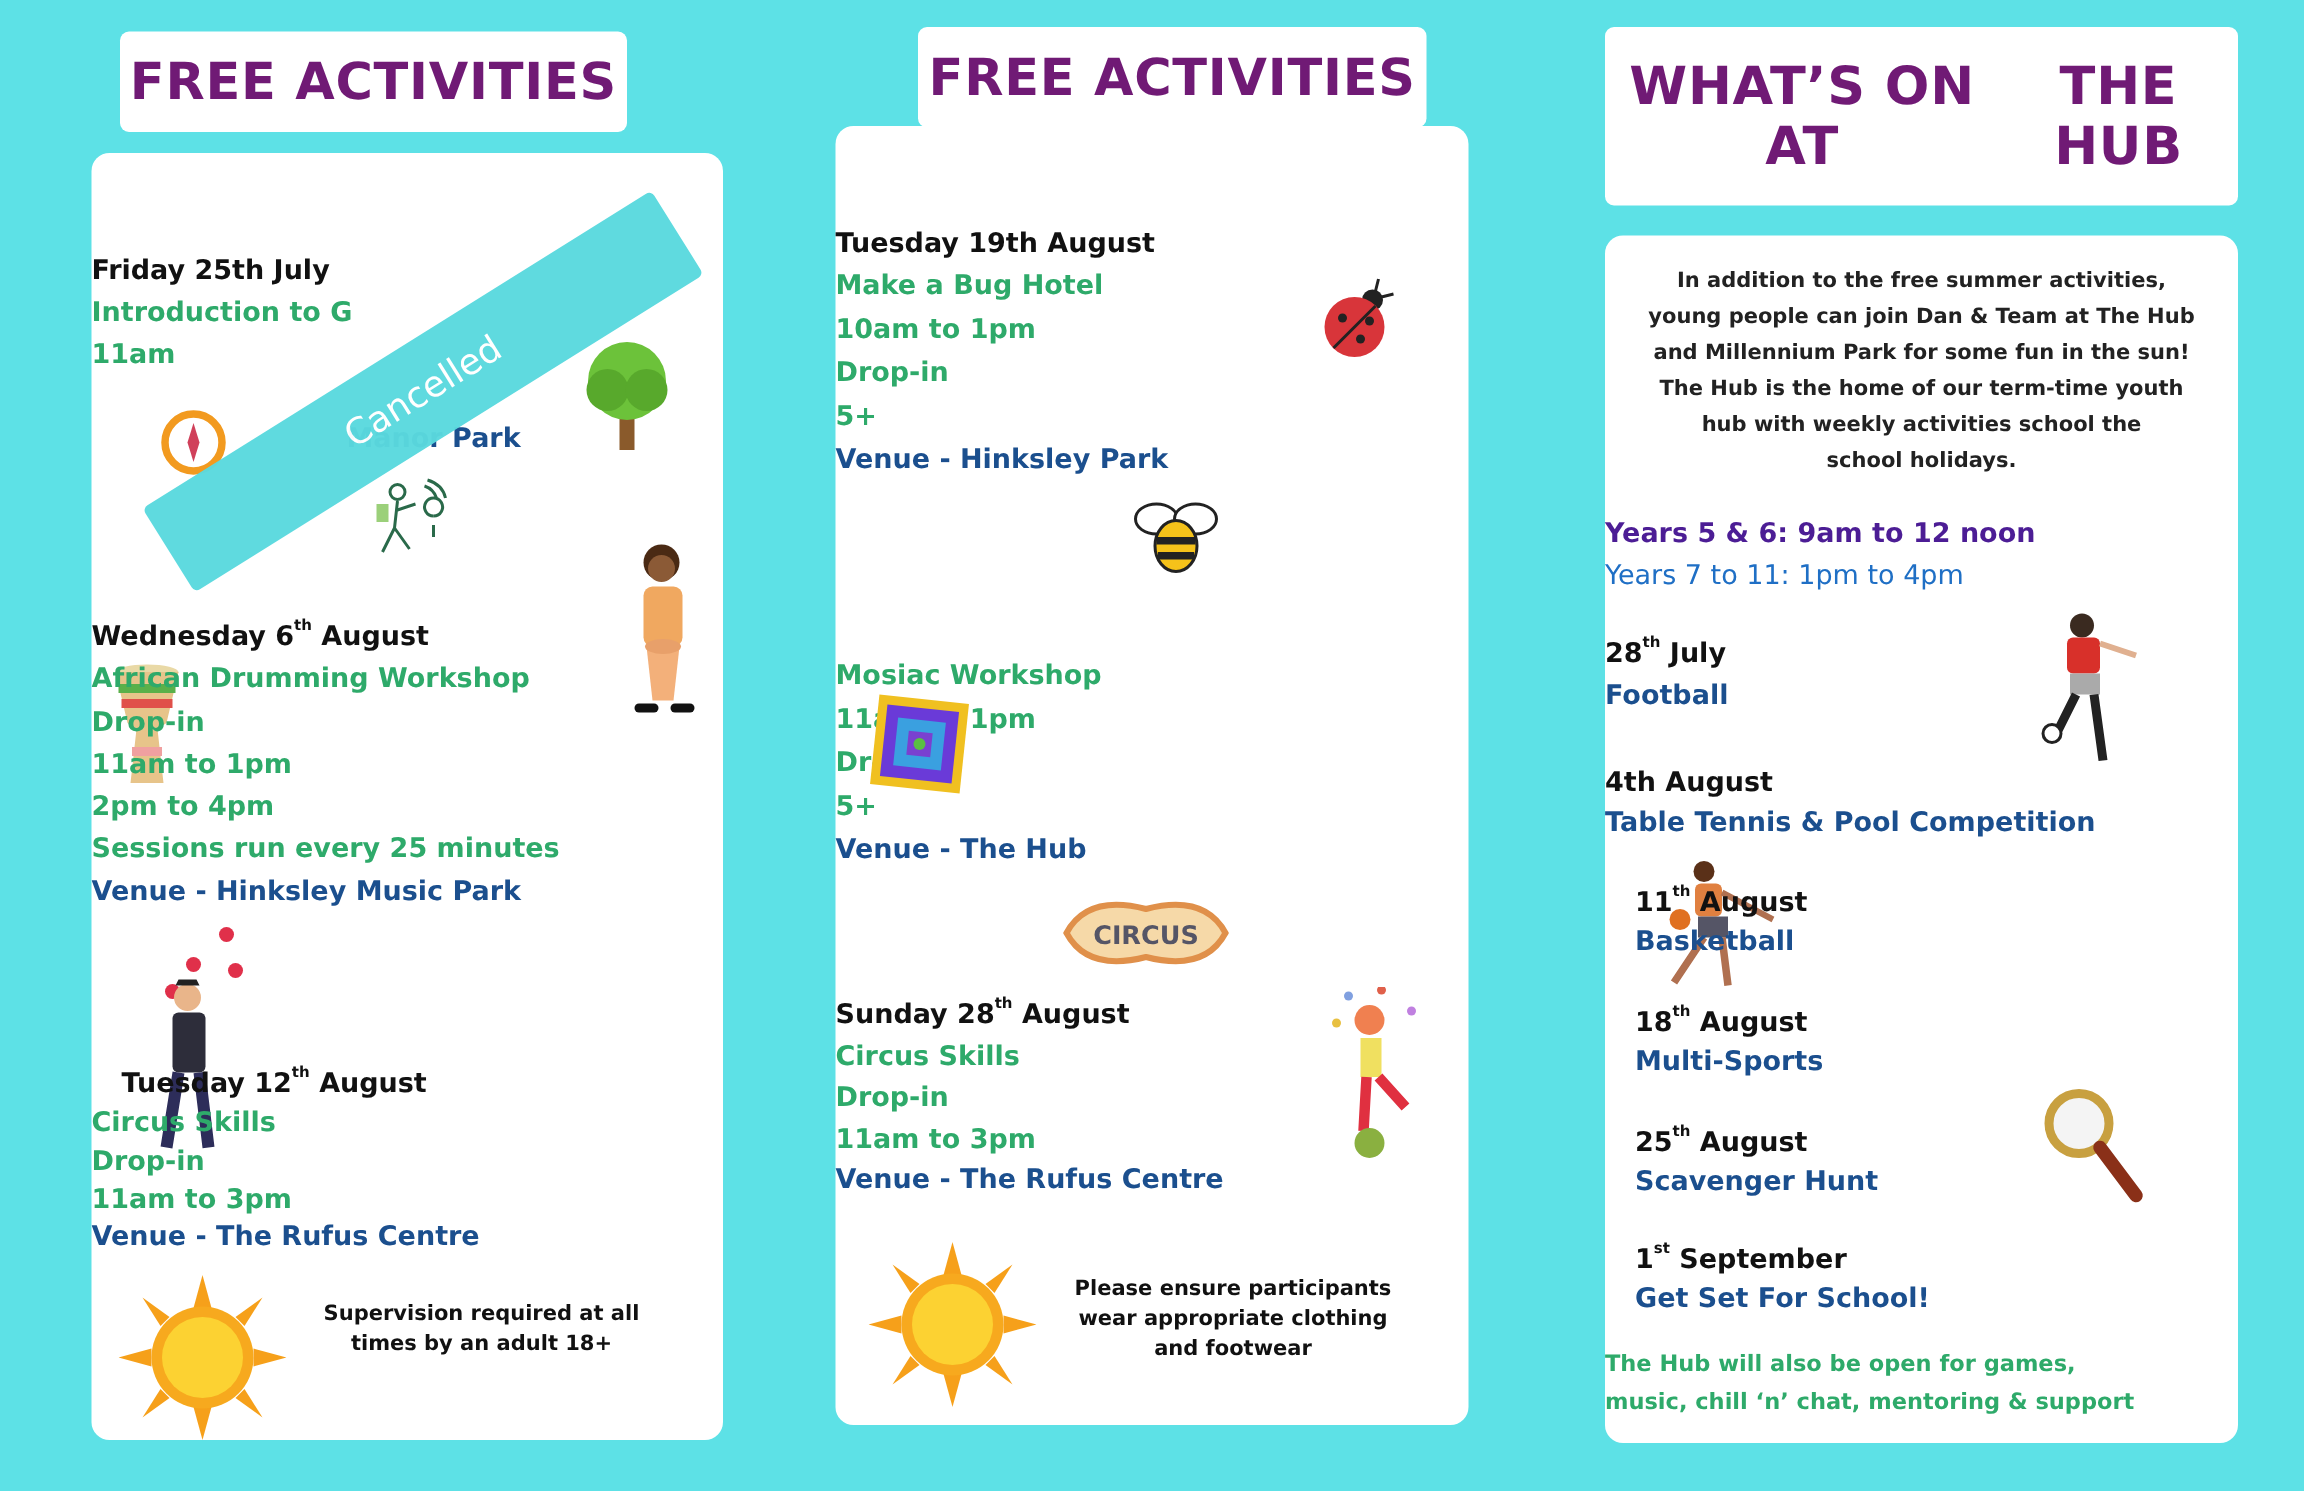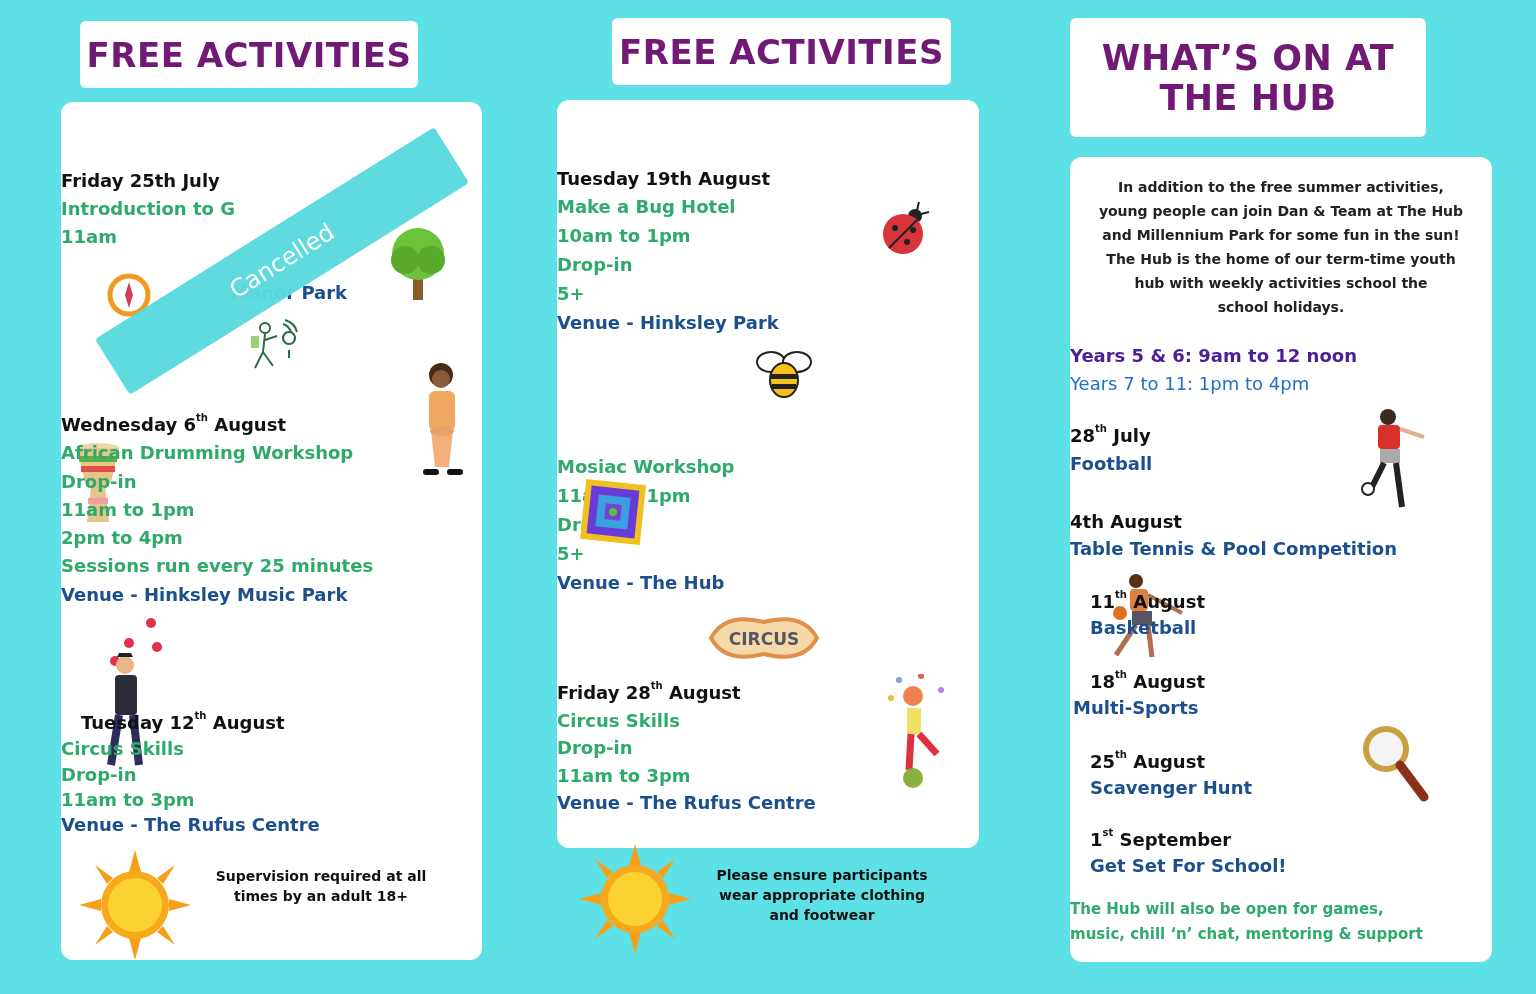--- a/index.html
+++ b/index.html
@@ -105,21 +105,21 @@
       <circle cx="56" cy="55" r="34" fill="#f7a91e"></circle>
       <circle cx="56" cy="55" r="27" fill="#fcd232"></circle>
     </svg>
   <div class="note" style="position:absolute;left:140px;width:240px;top:764px">Supervision required at all times by an adult 18+</div>
 </div>
 <div class="cancel-band">
     <span>Cancelled</span>
   </div>
 
 <div class="hdr" style="left:612px;top:18px;width:339px;height:67px;font-size:34px">FREE ACTIVITIES</div>
-<div class="card" style="left:557px;top:100px;width:422px;height:748px">
+<div class="card" style="left:557px;top:84px;width:422px;height:866px">
   <div class="ab date" style="top:68px">Tuesday 19th August</div>
   <div class="ab green" style="top:96px">Make a Bug Hotel</div>
   <div class="ab green" style="top:125px">10am to 1pm</div>
   <div class="ab green" style="top:154px">Drop-in</div>
   <div class="ab green" style="top:183px">5+</div>
   <div class="ab navy" style="top:212px">Venue - Hinksley Park</div>
   <svg class="icon" style="left:320px;top:100px" width="60" height="58">
       <circle cx="38" cy="16" r="7" fill="#222"></circle>
       <path d="M40 10 L42 2 M44 14 L52 12" stroke="#222" stroke-width="2"></path>
       <circle cx="26" cy="34" r="20" fill="#d8353a"></circle>
@@ -146,21 +146,21 @@
       <rect x="10" y="10" width="48" height="48" fill="#6a3ad8" transform="rotate(6 34 34)"></rect>
       <rect x="18" y="18" width="32" height="32" fill="#3aa0e0" transform="rotate(6 34 34)"></rect>
       <rect x="26" y="26" width="16" height="16" fill="#7a40d0" transform="rotate(6 34 34)"></rect>
       <circle cx="34" cy="34" r="4" fill="#5ac040"></circle>
     </svg>
   <svg class="icon" style="left:148px;top:512px" width="118" height="52">
       <path d="M6 26 Q20 0 59 10 Q98 0 112 26 Q98 52 59 42 Q20 52 6 26Z" fill="#f6d9a8" stroke="#e0904a" stroke-width="4"></path>
       <text x="59" y="33" text-anchor="middle" font-family="DejaVu Sans, sans-serif" font-size="17" font-weight="bold" fill="#556">CIRCUS</text>
     </svg>
 
-  <div class="ab date" style="top:582px"><span>Friday 28</span><sup>th</sup><span> August</span></div>
+  <div class="ab date" style="top:582px"><span>Sunday 28</span><sup>th</sup><span> August</span></div>
   <div class="ab green" style="top:610px">Circus Skills</div>
   <div class="ab green" style="top:637px">Drop-in</div>
   <div class="ab green" style="top:665px">11am to 3pm</div>
   <div class="ab navy" style="top:692px">Venue - The Rufus Centre</div>
   <svg class="icon" style="left:326px;top:574px" width="80" height="116">
       <circle cx="8" cy="24" r="3" fill="#e8c040"></circle>
       <circle cx="16" cy="6" r="3" fill="#80a0e0"></circle>
       <circle cx="38" cy="2" r="3" fill="#e0604a"></circle>
       <circle cx="58" cy="16" r="3" fill="#c080e0"></circle>
       <circle cx="30" cy="22" r="10" fill="#f08050"></circle>
@@ -179,21 +179,21 @@
         <polygon points="96,15 84,34 78,28"></polygon>
         <polygon points="16,95 28,76 34,82"></polygon>
         <polygon points="96,95 78,82 84,76"></polygon>
       </g>
       <circle cx="56" cy="55" r="34" fill="#f7a91e"></circle>
       <circle cx="56" cy="55" r="27" fill="#fcd232"></circle>
     </svg>
   <div class="note" style="position:absolute;left:150px;width:230px;top:765px">Please ensure participants wear appropriate clothing and footwear</div>
 </div>
 
-<div class="hdr" style="left:1070px;top:18px;width:356px;height:119px;font-size:35px;flex-direction:column;line-height:40px">
+<div class="hdr" style="left:1070px;top:18px;width:422px;height:119px;font-size:35px;flex-direction:row;line-height:40px">
   <span>WHAT’S ON AT</span>
   <span>THE HUB</span>
 </div>
 <div class="card" style="left:1070px;top:157px;width:422px;height:805px">
   <div class="hub-intro">
     <div>In addition to the free summer activities,</div>
       <div>young people can join Dan &amp; Team at The Hub</div>
       <div>and Millennium Park for some fun in the sun!</div>
       <div>The Hub is the home of our term-time youth</div>
       <div>hub with weekly activities school the</div>
@@ -221,21 +221,21 @@
       <rect x="22" y="16" width="18" height="22" rx="4" fill="#e08040"></rect>
       <circle cx="12" cy="40" r="7" fill="#e07020"></circle>
       <path d="M40 22 L74 40" stroke="#b07050" stroke-width="4"></path>
       <rect x="24" y="38" width="20" height="14" fill="#556"></rect>
       <path d="M28 52 L8 82 M40 52 L44 84" stroke="#b07050" stroke-width="5"></path>
     </svg>
   <div class="ab date" style="top:434px;left:20px"><span>11</span><sup>th</sup><span> August</span></div>
   <div class="ab navy" style="top:460px;left:20px">Basketball</div>
 
   <div class="ab date" style="top:514px;left:20px"><span>18</span><sup>th</sup><span> August</span></div>
-  <div class="ab navy" style="top:540px;left:3px">Multi-Sports</div>
+  <div class="ab navy" style="top:540px;left:20px">Multi-Sports</div>
 
   <div class="ab date" style="top:594px;left:20px"><span>25</span><sup>th</sup><span> August</span></div>
   <div class="ab navy" style="top:620px;left:20px">Scavenger Hunt</div>
   <svg class="icon" style="left:290px;top:566px" width="74" height="84">
       <circle cx="26" cy="26" r="20" fill="#f4f4f4" stroke="#c8a040" stroke-width="6"></circle>
       <path d="M40 42 L64 74" stroke="#8a3018" stroke-width="9" stroke-linecap="round"></path>
     </svg>
 
   <div class="ab date" style="top:672px;left:20px"><span>1</span><sup>st</sup><span>  September</span></div>
   <div class="ab navy" style="top:698px;left:20px">Get Set For School!</div>

